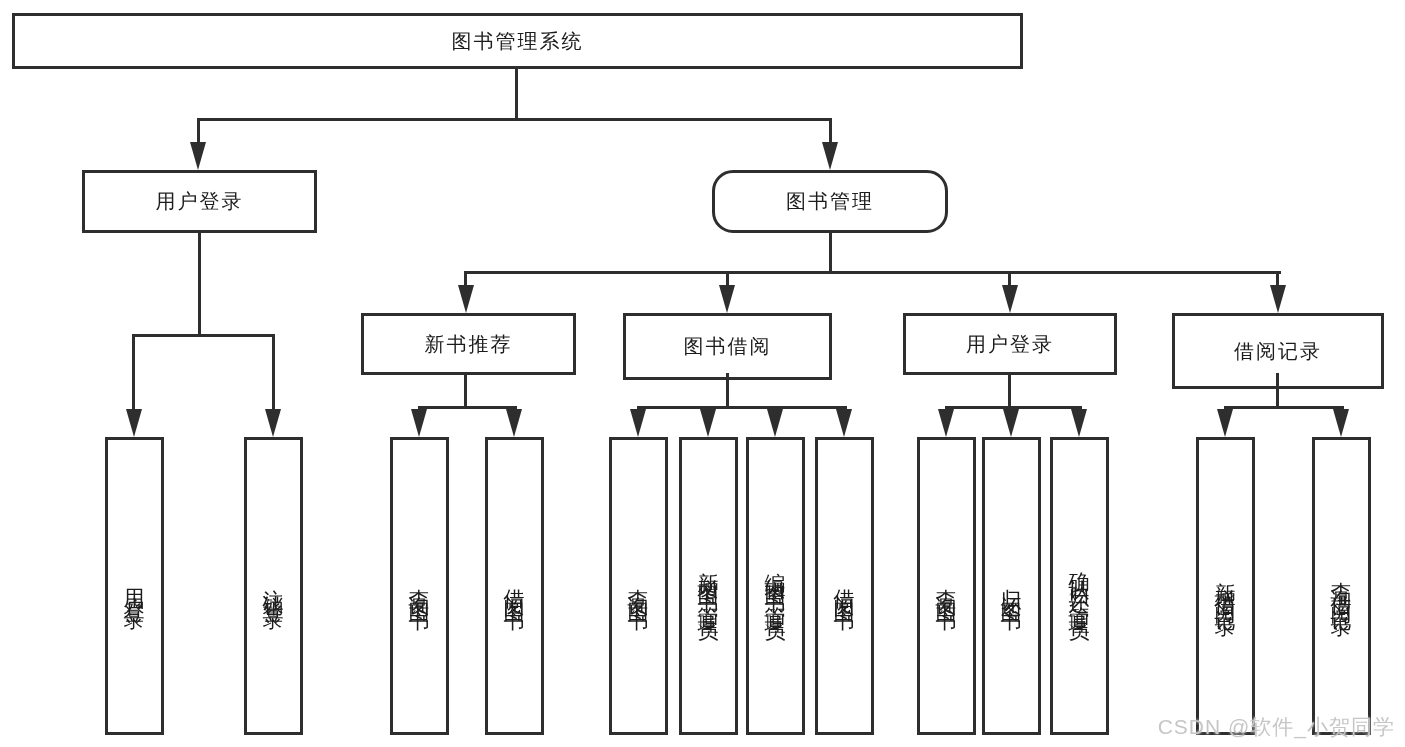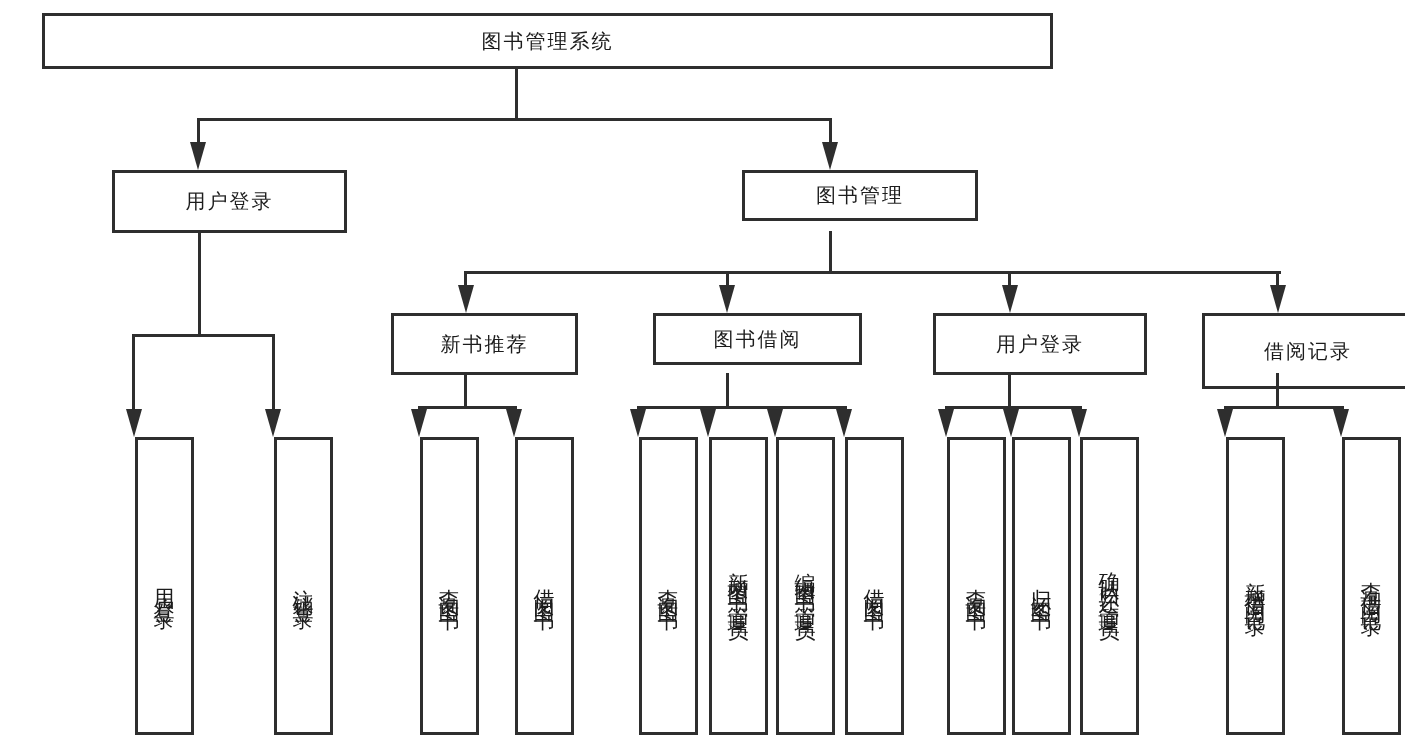--- a/index.html
+++ b/index.html
@@ -3,21 +3,21 @@
 <meta charset="utf-8">
 <style>
   * { margin:0; padding:0; box-sizing:border-box; }
   html,body { background:#ffffff; }
   body { font-family:"Liberation Sans", sans-serif; }
   .stage { position:relative; width:1405px; height:747px; background:#ffffff; overflow:hidden; }
 
   .box {
     position:absolute; border:3px solid #2e2e2e; background:#ffffff;
     display:flex; align-items:center; justify-content:center;
-    color:#1c1c1c; font-size:20px; letter-spacing:2px;margin-left:30px;
+    color:#1c1c1c; font-size:20px; letter-spacing:2px;
   }
   .leaf { letter-spacing:0; }
   .leaf > span {
     writing-mode:vertical-rl; text-orientation:mixed;
     font-size:21px; letter-spacing:7px; line-height:1.1;
   }
 
   .hline, .vline { position:absolute; background:#2e2e2e; }
   .hline { height:3px; }
   .vline { width:3px; }
@@ -45,21 +45,21 @@
   <div class="vline" style="left:515px; top:67px;  height:54px;"></div>
   <div class="hline" style="left:197px; top:118px; width:635px;"></div>
   <div class="vline" style="left:197px; top:118px; height:27px;"></div>
   <div class="arrow" style="left:190px; top:142px;"></div>
   <div class="vline" style="left:829px; top:118px; height:27px;"></div>
   <div class="arrow" style="left:822px; top:142px;"></div>
 
   <div class="box" style="left:82px; top:170px; width:235px; height:63px;">
     <span>用户登录</span>
   </div>
-  <div class="box" style="left:712px; top:170px; width:236px; height:51px;">
+  <div class="box" style="left:712px; top:170px; width:236px; height:63px;border-radius:21px;">
     <span>图书管理</span>
   </div>
 
   <div class="vline" style="left:198px; top:231px; height:106px;"></div>
   <div class="hline" style="left:132px; top:334px; width:143px;"></div>
   <div class="vline" style="left:132px; top:334px; height:77px;"></div>
   <div class="arrow" style="left:126px; top:409px;"></div>
   <div class="vline" style="left:272px; top:334px; height:77px;"></div>
   <div class="arrow" style="left:265px; top:409px;"></div>
 
@@ -67,24 +67,24 @@
   <div class="hline" style="left:464px;  top:271px; width:817px;"></div>
   <div class="vline" style="left:464px;  top:271px; height:16px;"></div>
   <div class="arrow" style="left:458px;  top:285px;"></div>
   <div class="vline" style="left:726px;  top:271px; height:16px;"></div>
   <div class="arrow" style="left:719px;  top:285px;"></div>
   <div class="vline" style="left:1008px; top:271px; height:16px;"></div>
   <div class="arrow" style="left:1002px; top:285px;"></div>
   <div class="vline" style="left:1276px; top:271px; height:16px;"></div>
   <div class="arrow" style="left:1270px; top:285px;"></div>
 
-  <div class="box" style="left:361px; top:313px; width:187px; height:62px;">
+  <div class="box" style="left:361px; top:313px; width:215px; height:62px;">
     <span>新书推荐</span>
   </div>
-  <div class="box" style="left:623px; top:313px; width:209px; height:52px;">
+  <div class="box" style="left:623px; top:313px; width:209px; height:67px;">
     <span>图书借阅</span>
   </div>
   <div class="box" style="left:903px; top:313px; width:214px; height:62px;">
     <span>用户登录</span>
   </div>
   <div class="box" style="left:1172px; top:313px; width:212px; height:76px;">
     <span>借阅记录</span>
   </div>
 
   <div class="vline" style="left:464px; top:373px; height:36px;"></div>
@@ -147,14 +147,15 @@
     <span>确认归还（管理员）</span>
   </div>
 
   <div class="box leaf" style="left:1196px; top:437px; width:59px; height:298px;">
     <span>新增借阅记录</span>
   </div>
   <div class="box leaf" style="left:1312px; top:437px; width:59px; height:298px;">
     <span>查询借阅记录</span>
   </div>
 
+  <div class="watermark">CSDN @软件_小贺同学</div>
 
 </div>
 
 </body></html>

